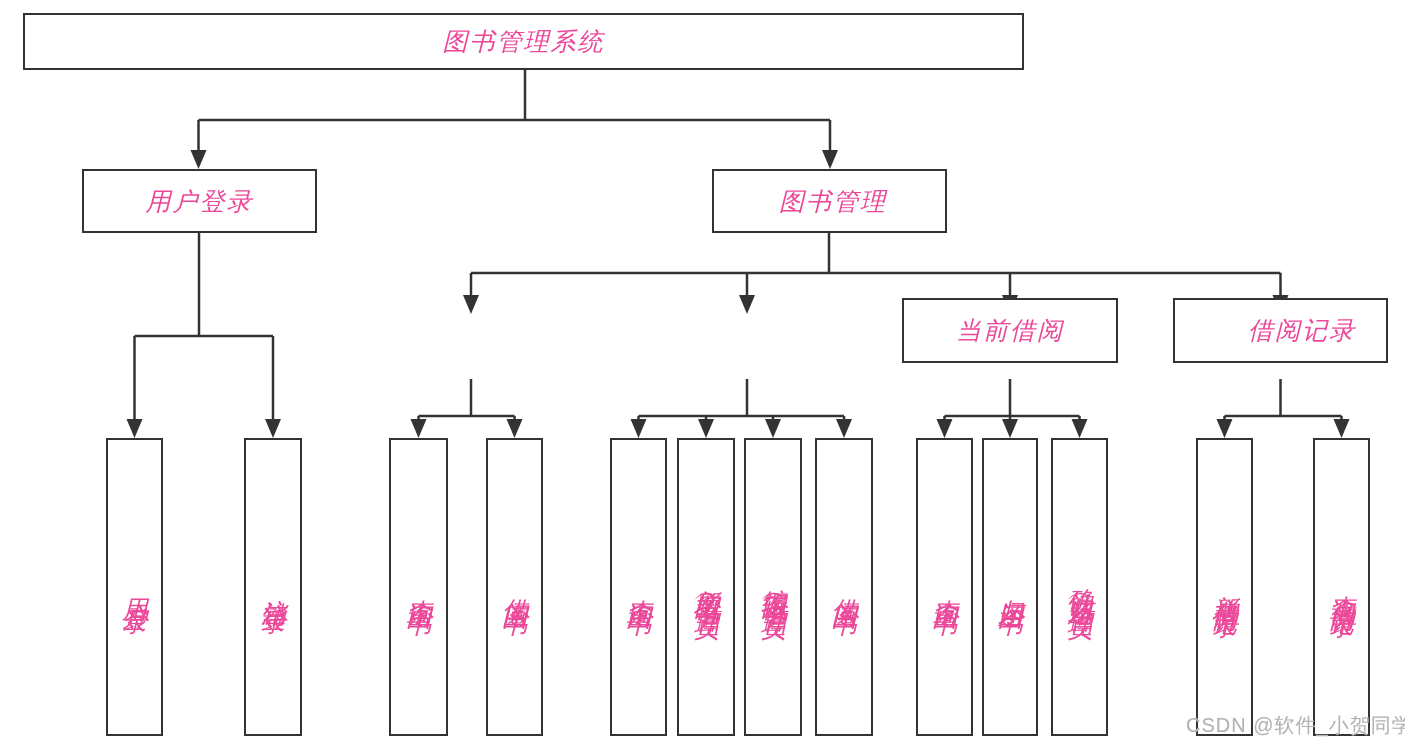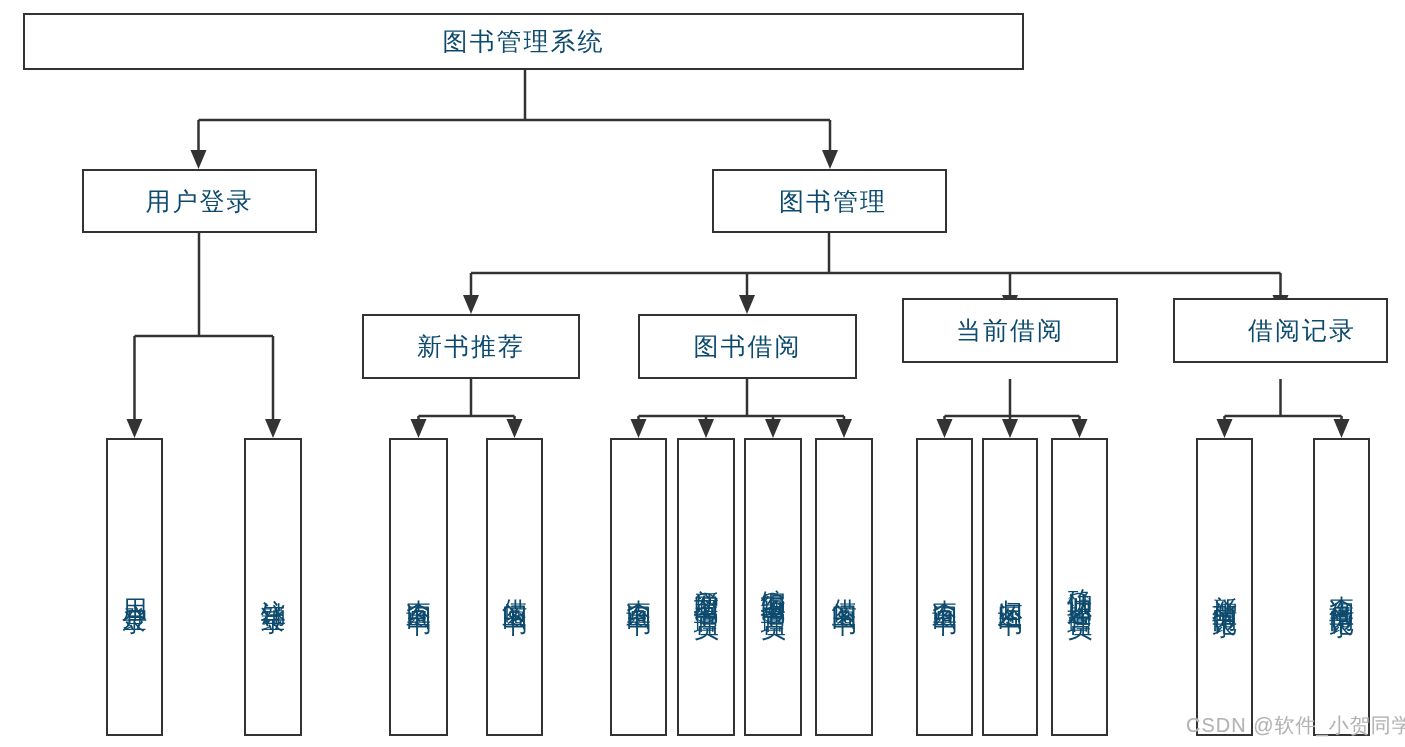--- a/index.html
+++ b/index.html
@@ -17,21 +17,22 @@
     width: 1405px; height: 747px;
   }
   .node {
     position: absolute;
     box-sizing: border-box;
     border: 2.5px solid #333333;
     background: #ffffff;
     display: flex;
     align-items: center;
     justify-content: center;
-    color: #0c4a6e;
+    color: #ec4899;
+    font-style: italic;
   }
   .hnode { font-size: 25px; letter-spacing: 2px; white-space: nowrap; }
   .vnode .vtext {
     writing-mode: vertical-rl;
     font-size: 25px;
     letter-spacing: 4px;
     line-height: 1.1;
     white-space: nowrap;
   }
   .watermark {
@@ -132,26 +133,20 @@
     <span>图书管理系统</span>
   </div>
 
   <div class="node hnode" style="left:82px; top:169px; width:235px; height:64px;">
     <span>用户登录</span>
   </div>
   <div class="node hnode" style="left:712px; top:169px; width:235px; height:64px;padding-left:7px;">
     <span>图书管理</span>
   </div>
 
-  <div class="node hnode" style="left:362px; top:314px; width:218px; height:65px;">
-    <span>新书推荐</span>
-  </div>
-  <div class="node hnode" style="left:638px; top:314px; width:219px; height:65px;">
-    <span>图书借阅</span>
-  </div>
   <div class="node hnode" style="left:902px; top:298px; width:216px; height:65px;">
     <span>当前借阅</span>
   </div>
   <div class="node hnode" style="left:1173px; top:298px; width:215px; height:65px;padding-left:43px;">
     <span>借阅记录</span>
   </div>
 
   <div class="node vnode" style="left:106px; top:438px; width:57px; height:298px;">
     <span class="vtext">用户登录</span>
   </div>

